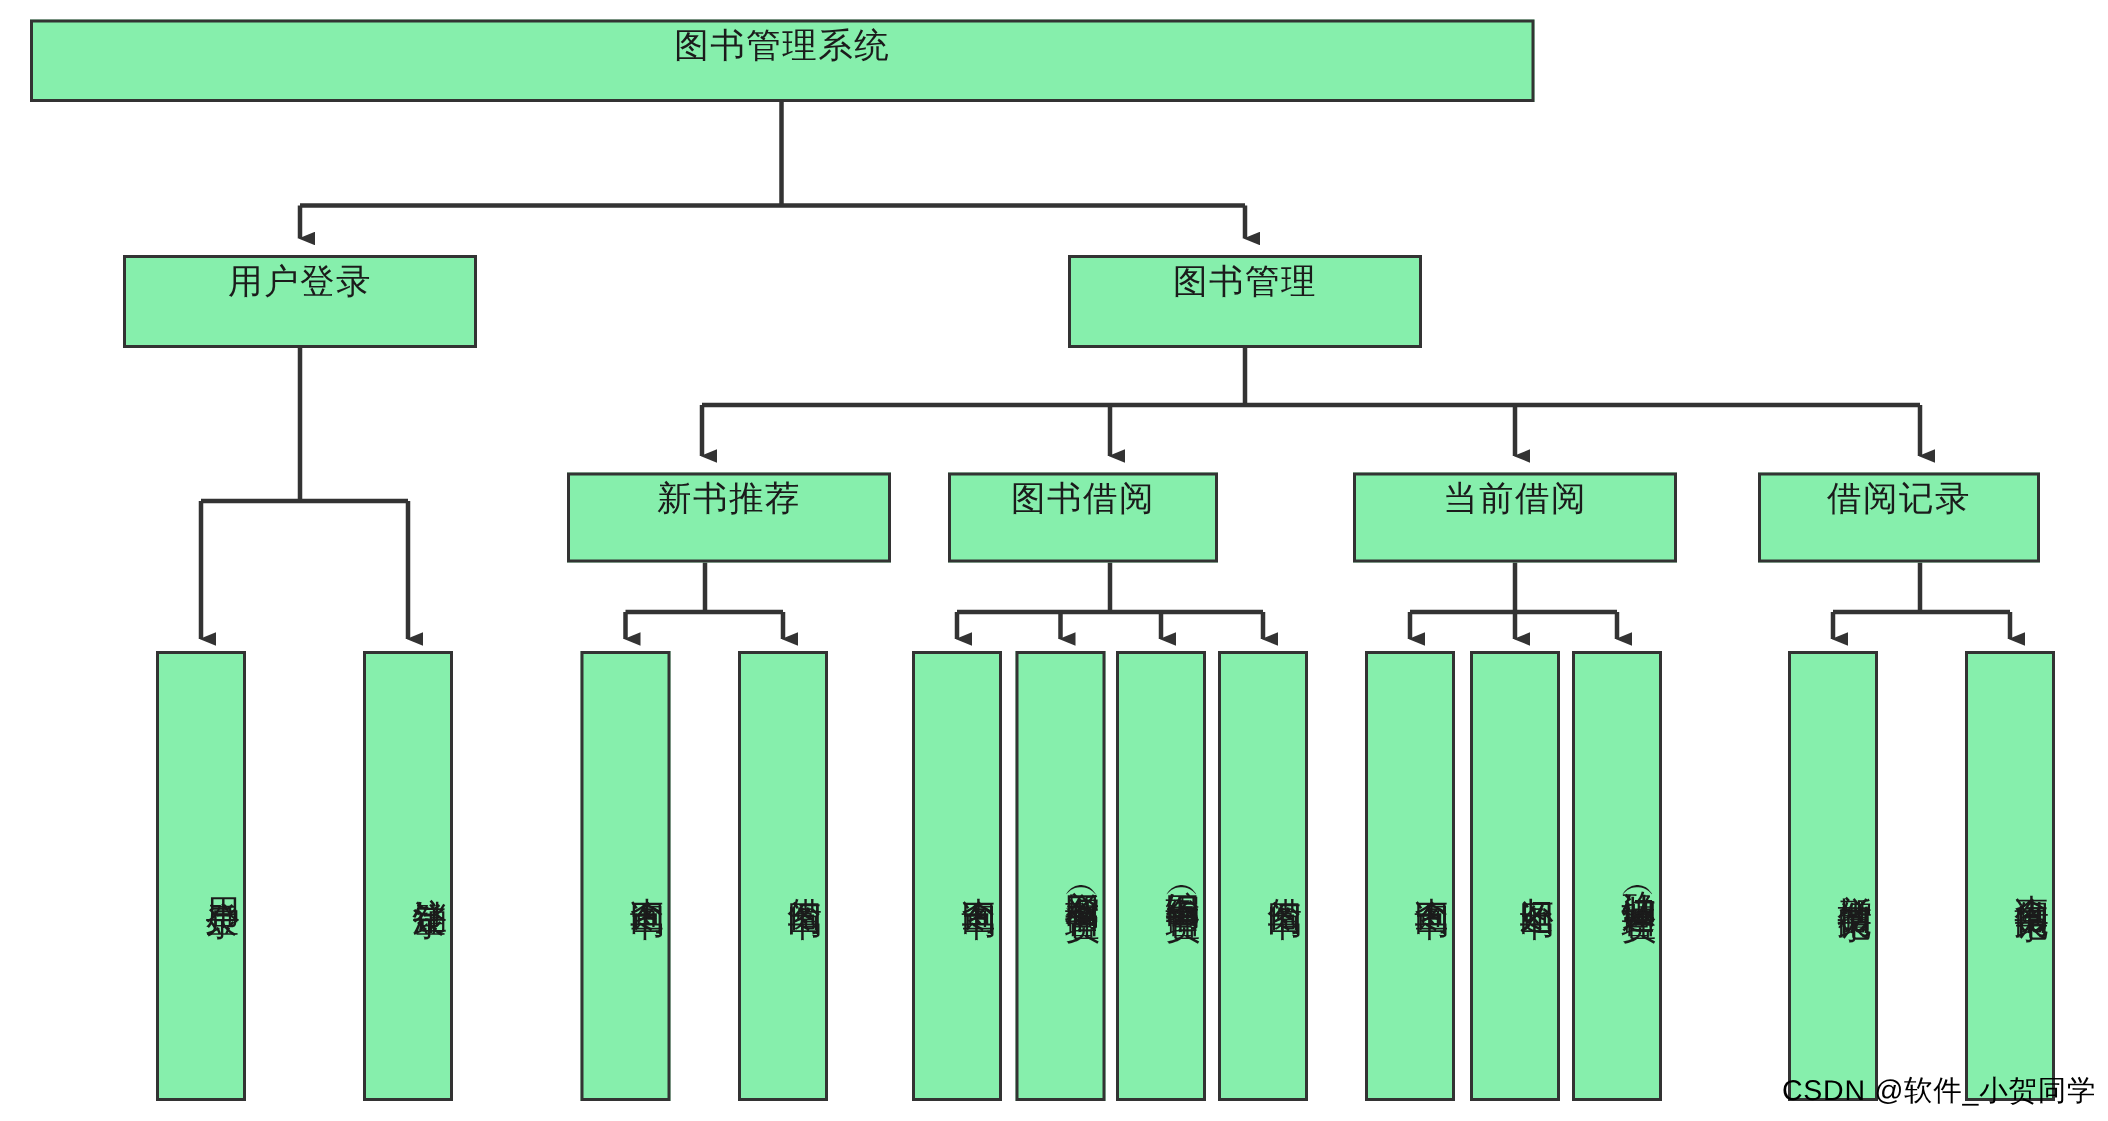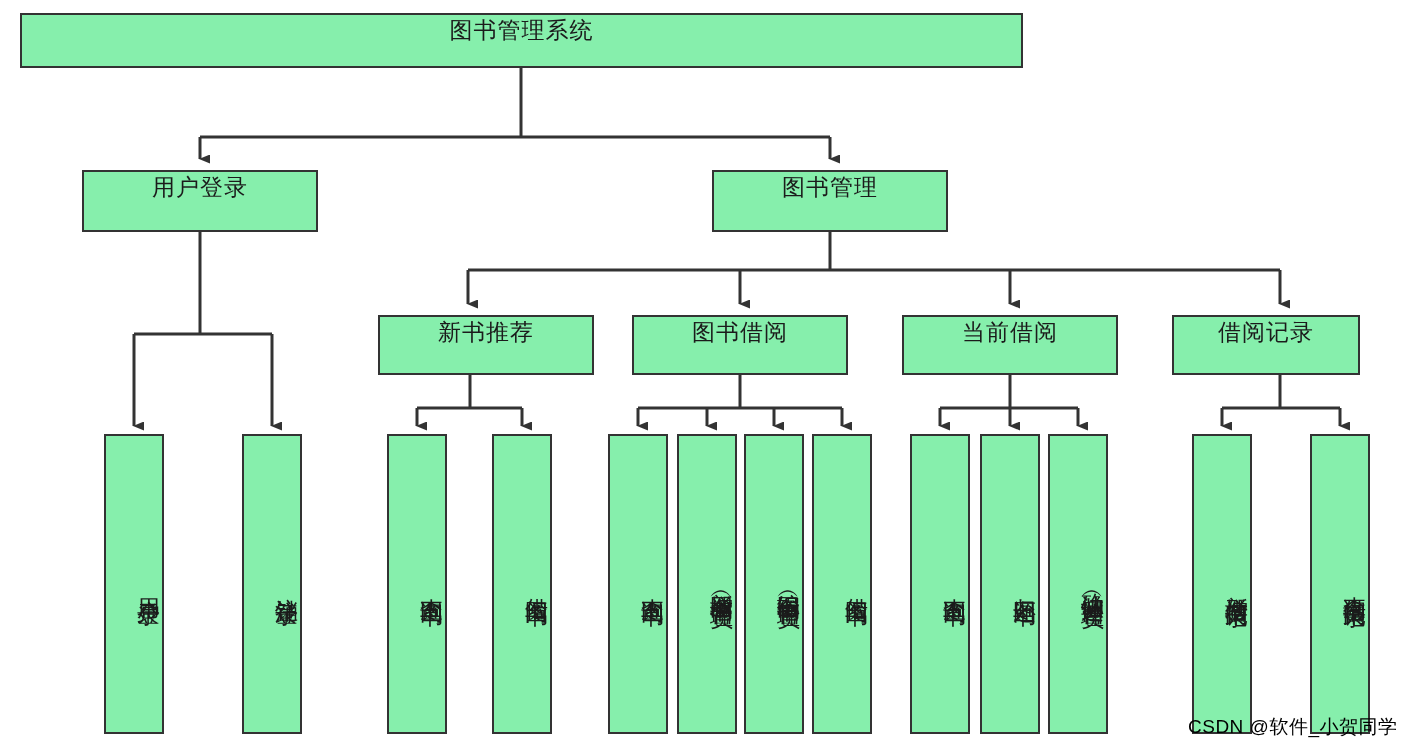--- a/index.html
+++ b/index.html
@@ -121,21 +121,21 @@
   <div class="node h" style="left:82px; top:170px; width:236px; height:62px;">
     <span>用户登录</span>
   </div>
   <div class="node h" style="left:712px; top:170px; width:236px; height:62px;">
     <span>图书管理</span>
   </div>
 
   <div class="node h" style="left:362px; top:315px; width:216px; height:60px;margin-left:16px;">
     <span>新书推荐</span>
   </div>
-  <div class="node h" style="left:632px; top:315px; width:216px; height:60px;">
+  <div class="node h" style="left:632px; top:315px; width:180px; height:60px;">
     <span>图书借阅</span>
   </div>
   <div class="node h" style="left:902px; top:315px; width:216px; height:60px;">
     <span>当前借阅</span>
   </div>
   <div class="node h" style="left:1172px; top:315px; width:188px; height:60px;">
     <span>借阅记录</span>
   </div>
 
   <div class="node v" style="left:104px; top:434px; width:60px; height:300px;">

